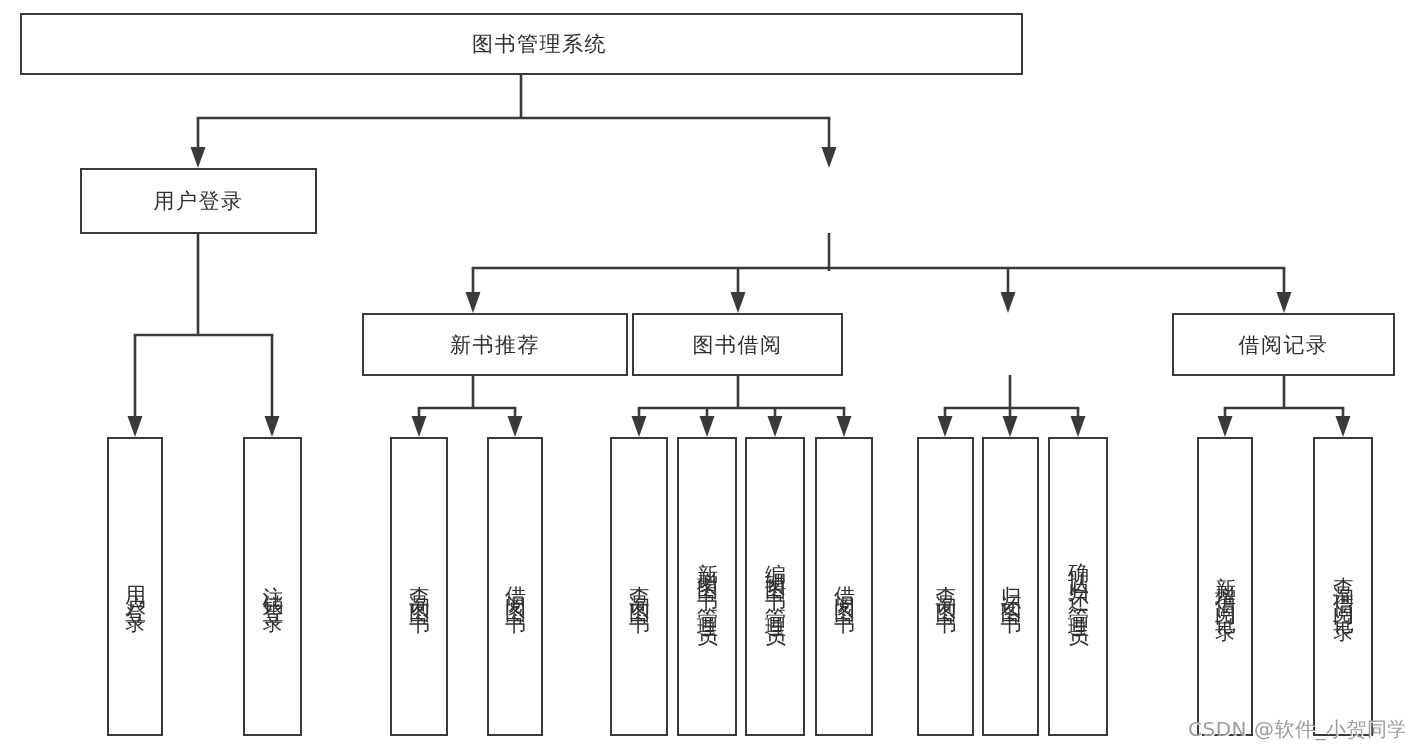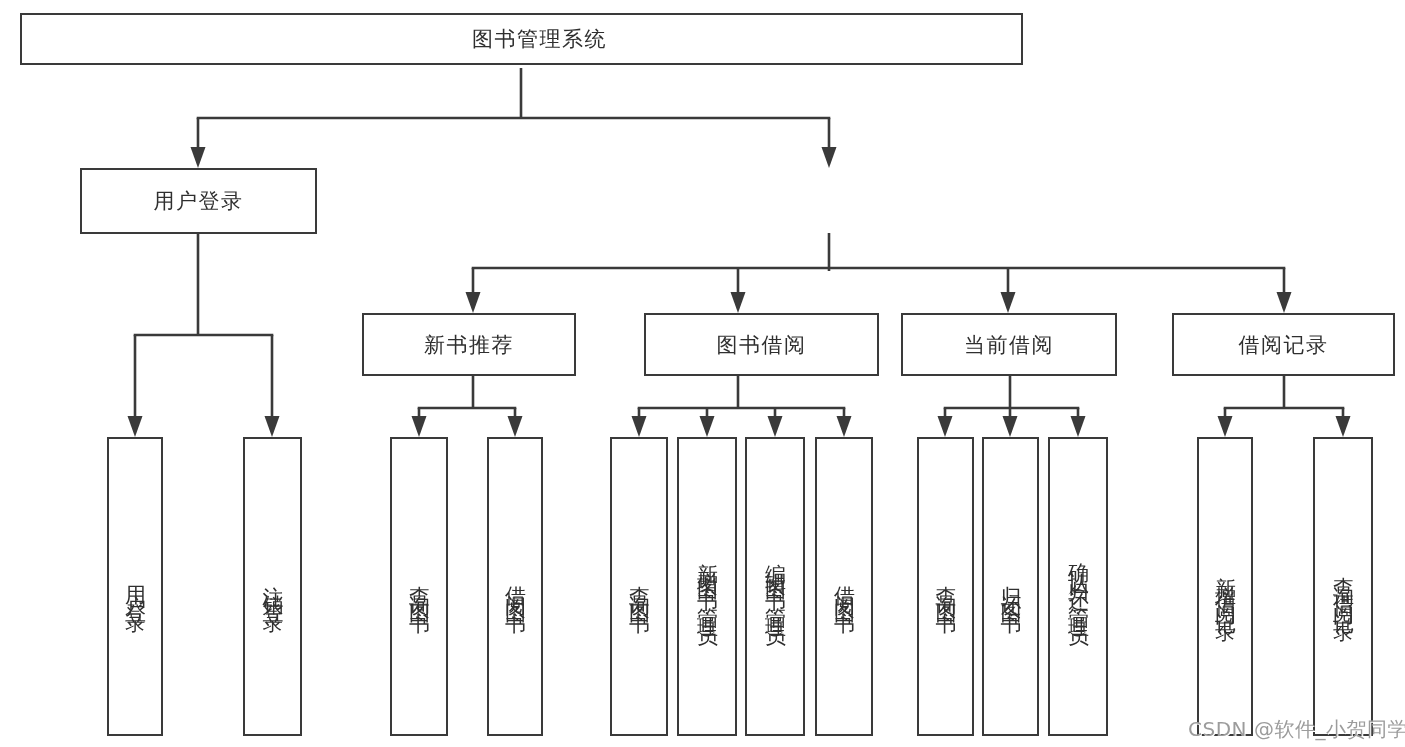--- a/index.html
+++ b/index.html
@@ -107,27 +107,26 @@
       <line x1="1010" y1="408" x2="1010" y2="418" stroke="#3a3a3a" stroke-width="2.6"></line>
       <polygon points="1002.5,416 1017.5,416 1010,437" fill="#3a3a3a"></polygon>
       <line x1="1078" y1="408" x2="1078" y2="418" stroke="#3a3a3a" stroke-width="2.6"></line>
       <polygon points="1070.5,416 1085.5,416 1078,437" fill="#3a3a3a"></polygon>
       <line x1="1225" y1="408" x2="1225" y2="418" stroke="#3a3a3a" stroke-width="2.6"></line>
       <polygon points="1217.5,416 1232.5,416 1225,437" fill="#3a3a3a"></polygon>
       <line x1="1343" y1="408" x2="1343" y2="418" stroke="#3a3a3a" stroke-width="2.6"></line>
       <polygon points="1335.5,416 1350.5,416 1343,437" fill="#3a3a3a"></polygon>
     </svg>
 
-  <div class="node node-h" style="left:20px; top:13px; width:1003px; height:52px;padding-left:36px;">图书管理系统</div>
+  <div class="node node-h" style="left:20px; top:13px; width:1003px; height:62px;padding-left:36px;">图书管理系统</div>
 
   <div class="node node-h" style="left:80px; top:168px; width:237px; height:66px;">用户登录</div>
 
-  <div class="node node-h" style="left:362px; top:313px; width:214px; height:63px;">新书推荐</div>
-  <div class="node node-h" style="left:632px; top:313px; width:235px; height:63px;margin-left:12px;">图书借阅</div>
-  <div class="node node-h" style="left:901px; top:313px; width:216px; height:63px;">当前借阅</div>
+  <div class="node node-h" style="left:362px; top:313px; width:266px; height:63px;">新书推荐</div>
+  <div class="node node-h" style="left:632px; top:313px; width:211px; height:63px;">图书借阅</div>
   <div class="node node-h" style="left:1172px; top:313px; width:223px; height:63px;">借阅记录</div>
 
   <div class="node node-v" style="left:107px; top:437px; width:56px; height:299px;">
     <span class="vtext">用户登录</span>
   </div>
   <div class="node node-v" style="left:243px; top:437px; width:59px; height:299px;">
     <span class="vtext">注销登录</span>
   </div>
 
   <div class="node node-v" style="left:390px; top:437px; width:58px; height:299px;">

